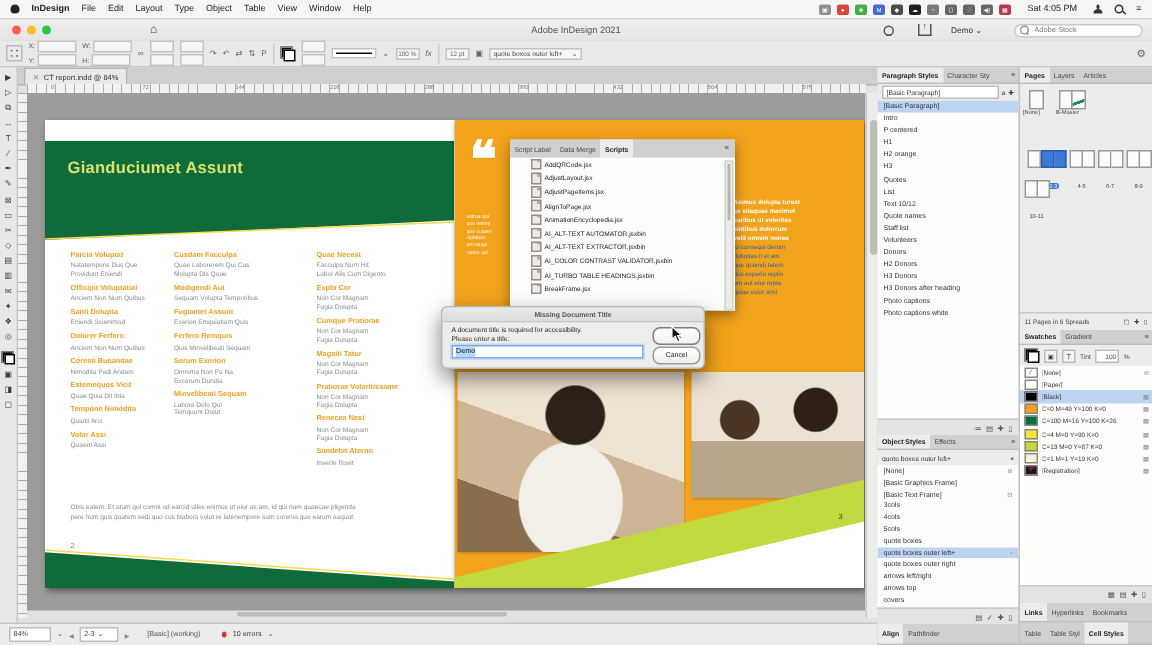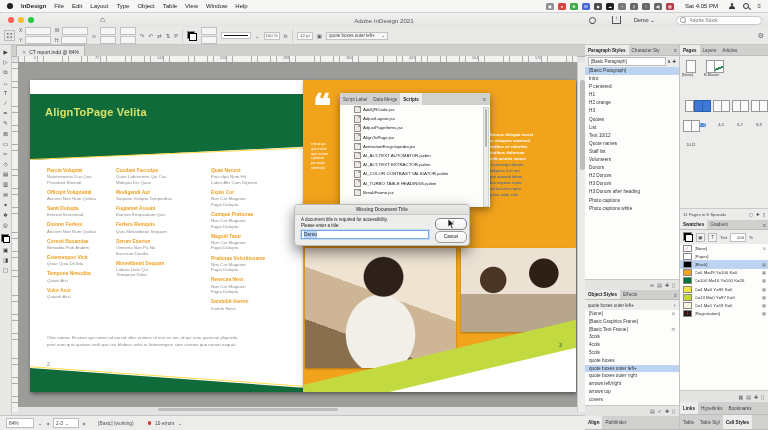--- a/index.html
+++ b/index.html
@@ -370,21 +370,21 @@
     <span class="hr-num" style="left:454px;">504</span>
     <span class="hr-num" style="left:517px;">576</span>
   </div>
   <div class="vruler"></div>
 
   <div class="canvas">
 
     <div class="page" style="left:12px;">
       <div class="lp-band"></div>
       <div class="lp-goldline"></div>
-      <div class="lp-headline">AlignToPage Velita</div>
+      <div class="lp-headline">Gianduciumet Assunt</div>
 
       <div class="dircol" style="left:17px;width:66px;">
 
       <div class="dirent">
           <div class="dir-h">Parcia Voluptat</div>
           <div class="dl">Natatemporis Dus Que</div>
           <div class="dl">Providunt Eniendi</div>
         </div>
           <div class="dirent">
           <div class="dir-h">Officipit Voluptatial</div>

